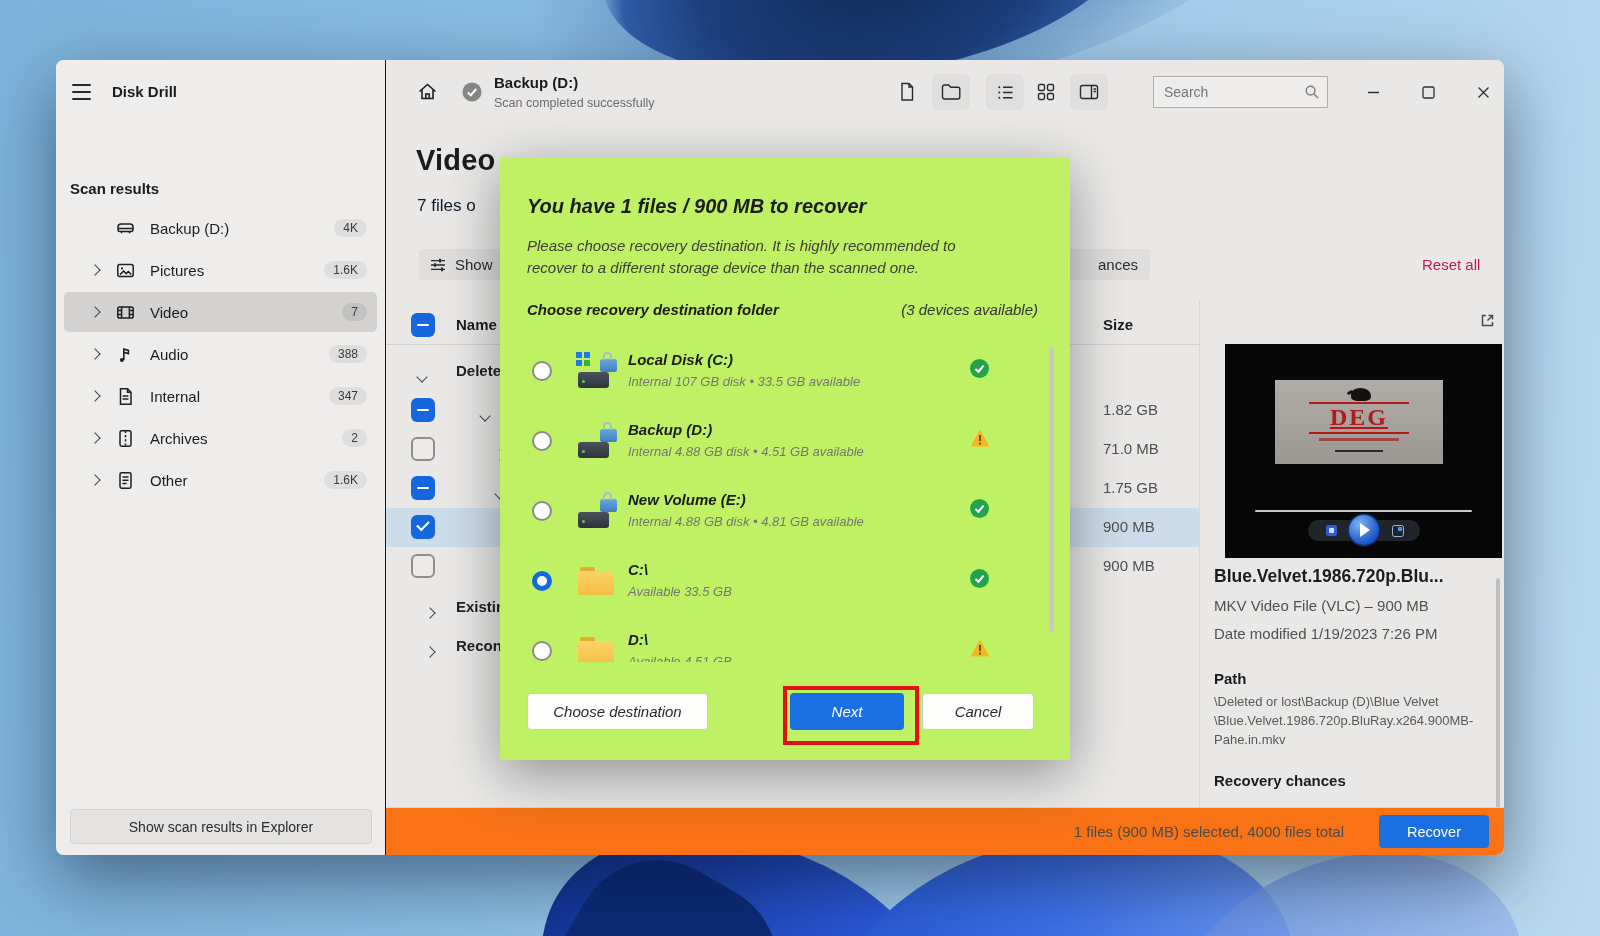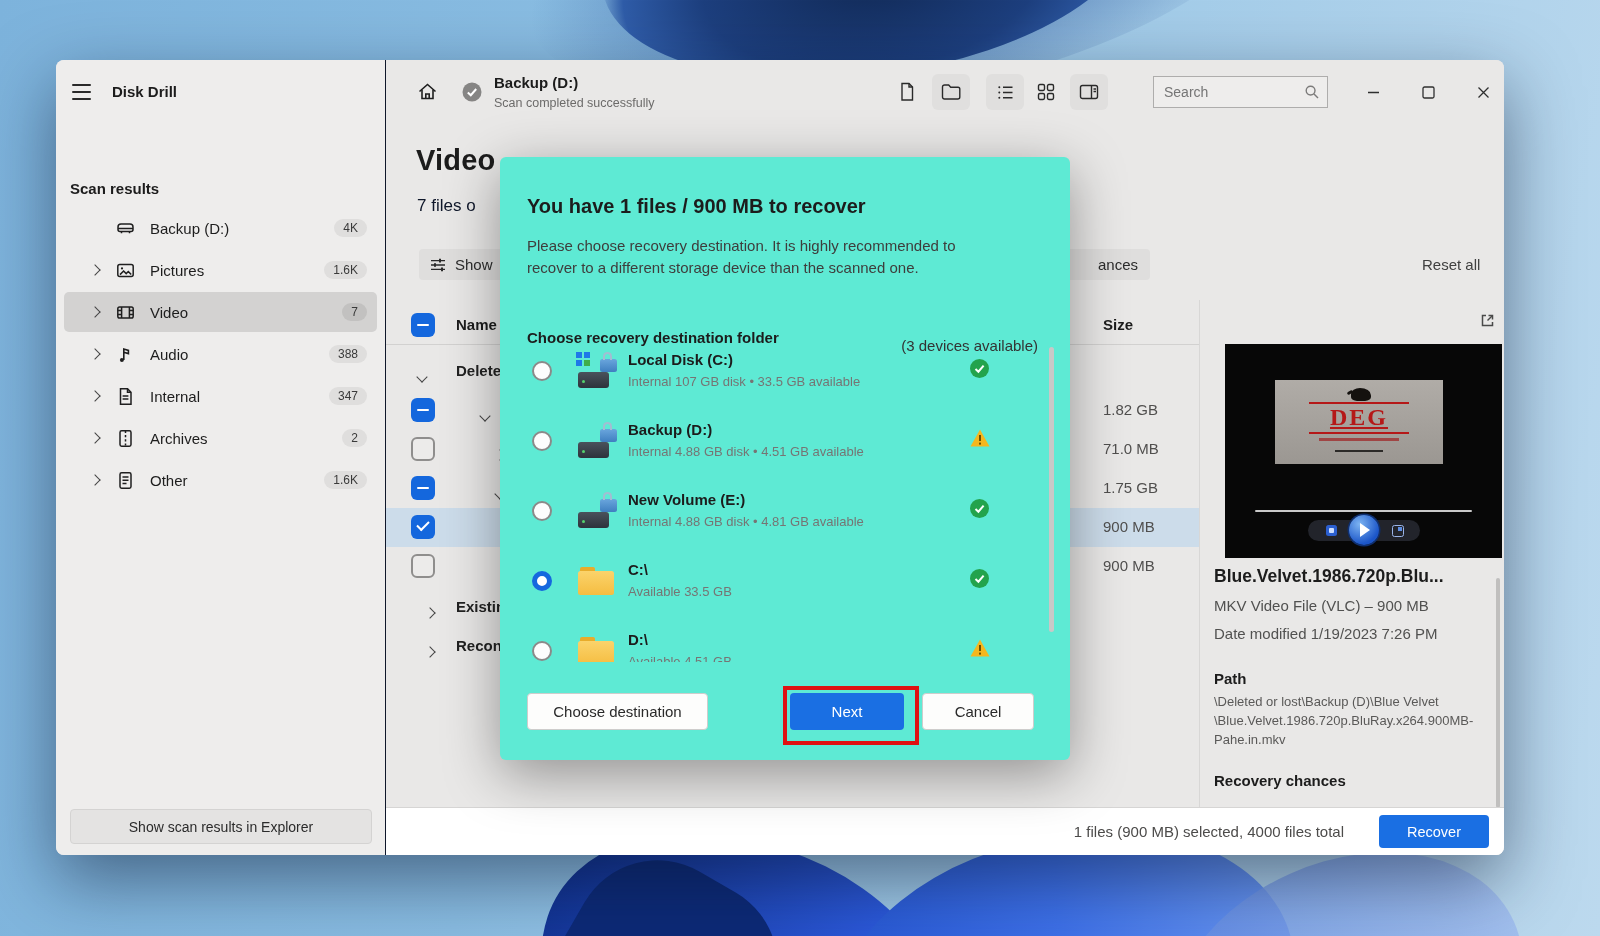--- a/index.html
+++ b/index.html
@@ -61,21 +61,21 @@
   .search svg{position:absolute;right:7px;top:7px;}
   .wbtn{position:absolute;top:17px;width:30px;height:30px;display:flex;align-items:center;justify-content:center;cursor:pointer;}
 
   .pgtitle{position:absolute;left:30px;top:84px;font-size:29px;font-weight:bold;letter-spacing:.2px;}
   .pgsub{position:absolute;left:31px;top:136px;font-size:17px;color:#0f172a;}
   .chip{position:absolute;top:189px;height:31px;background:#dfdedd;border-radius:4px;display:flex;align-items:center;
         font-size:15px;color:#2c2c2c;cursor:pointer;}
   .chip-show{left:33px;padding:0 14px 0 10px;}
   .chip-show svg{margin-right:8px;}
   .chip-frag{left:660px;width:92px;justify-content:flex-end;padding-right:12px;}
-  .resetall{position:absolute;left:1036px;top:196px;font-size:15px;color:#404040;cursor:pointer;}
+  .resetall{position:absolute;left:1036px;top:196px;font-size:15px;color:#be185d;cursor:pointer;}
 
   
   .table{position:absolute;left:0;top:247px;width:814px;bottom:47px;overflow:hidden;}
   .thead{position:absolute;left:0;top:0;width:100%;height:37px;border-bottom:1px solid #d2d1d0;}
   .thname{position:absolute;left:70px;top:9px;font-size:15px;font-weight:bold;}
   .thsize{position:absolute;left:717px;top:9px;font-size:15px;font-weight:bold;}
   .trow{position:absolute;left:0;width:100%;height:39px;}
   .trow.hl{background:#ccdcea;}
   .cb{position:absolute;left:25px;top:7px;width:24px;height:24px;border-radius:6px;box-sizing:border-box;cursor:pointer;}
   .cb.ind,.cb.chk{background:#1467dd;}
@@ -110,33 +110,33 @@
   .frameb::after{content:'';position:absolute;right:1px;top:1px;width:4px;height:4px;background:#5d8de2;}
   .fname{position:absolute;left:14px;top:266px;font-size:17.5px;font-weight:bold;}
   .ftype{position:absolute;left:14px;top:297px;font-size:15px;color:#515150;}
   .fdate{position:absolute;left:14px;top:325px;font-size:15px;color:#515150;}
   .fpathlbl{position:absolute;left:14px;top:370px;font-size:15px;font-weight:bold;}
   .fpath{position:absolute;left:14px;top:392px;font-size:13px;color:#5a5958;line-height:19px;width:270px;}
   .freclbl{position:absolute;left:14px;top:472px;font-size:15px;font-weight:bold;}
   .pscroll{position:absolute;right:4px;top:278px;width:4px;height:230px;background:#c0bfbe;border-radius:2px;}
 
   
-  .statusbar{position:absolute;left:0;right:0;bottom:0;height:47px;border-top:1px solid #d6d5d4;background:#ffffff;
+  .statusbar{position:absolute;left:0;right:0;bottom:0;height:47px;border-top:1px solid #d6d5d4;background:#f97316;
              display:flex;align-items:center;justify-content:flex-end;}
   .selinfo{font-size:15px;color:#4c4b4a;margin-right:35px;}
   .recover{width:110px;height:33px;background:#1a6fe3;color:#fff;font-size:14.5px;border:none;border-radius:4px;
            margin-right:15px;cursor:pointer;font-family:"Liberation Sans",sans-serif;display:flex;align-items:center;justify-content:center;}
 
   
-  .dialog{position:absolute;left:444px;top:97px;width:570px;height:603px;background:#5eead4;border-radius:6px;
-          box-shadow:0 14px 55px rgba(0,0,0,.38);z-index:50;}
+  .dialog{position:absolute;left:444px;top:97px;width:570px;height:603px;background:#bef264;border-radius:1px;
+          box-shadow:0 14px 55px rgba(0,0,0,.38);z-index:50;font-style:italic;}
   .dtitle{position:absolute;left:27px;top:38px;font-size:20px;font-weight:bold;}
   .ddesc{position:absolute;left:27px;top:78px;width:478px;font-size:15px;color:#3e3d3c;line-height:22px;}
-  .dchoose{position:absolute;left:27px;top:144px;font-size:15px;font-weight:bold;margin-top:28px;}
-  .ddev{position:absolute;right:32px;top:144px;font-size:15px;color:#333;margin-top:36px;}
+  .dchoose{position:absolute;left:27px;top:144px;font-size:15px;font-weight:bold;}
+  .ddev{position:absolute;right:32px;top:144px;font-size:15px;color:#333;}
   .dlist{position:absolute;left:0;top:180px;width:100%;height:325px;overflow:hidden;}
   .ditem{position:relative;height:70px;cursor:pointer;}
   .radio{position:absolute;left:32px;top:24px;width:20px;height:20px;border-radius:50%;box-sizing:border-box;
          border:2px solid #8b8a89;background:#fdfdfd;cursor:pointer;}
   .radio.on{border:5.5px solid #1568de;background:#fff;}
   .dicon{position:absolute;left:76px;top:15px;width:40px;height:38px;}
   .dname{position:absolute;left:128px;top:14px;font-size:15px;font-weight:bold;}
   .ddet{position:absolute;left:128px;top:37px;font-size:13px;color:#767574;}
   .dstat{position:absolute;left:470px;top:22px;}
   .dscroll{position:absolute;right:16px;top:190px;width:5px;height:285px;background:#c9c8c7;border-radius:3px;}

